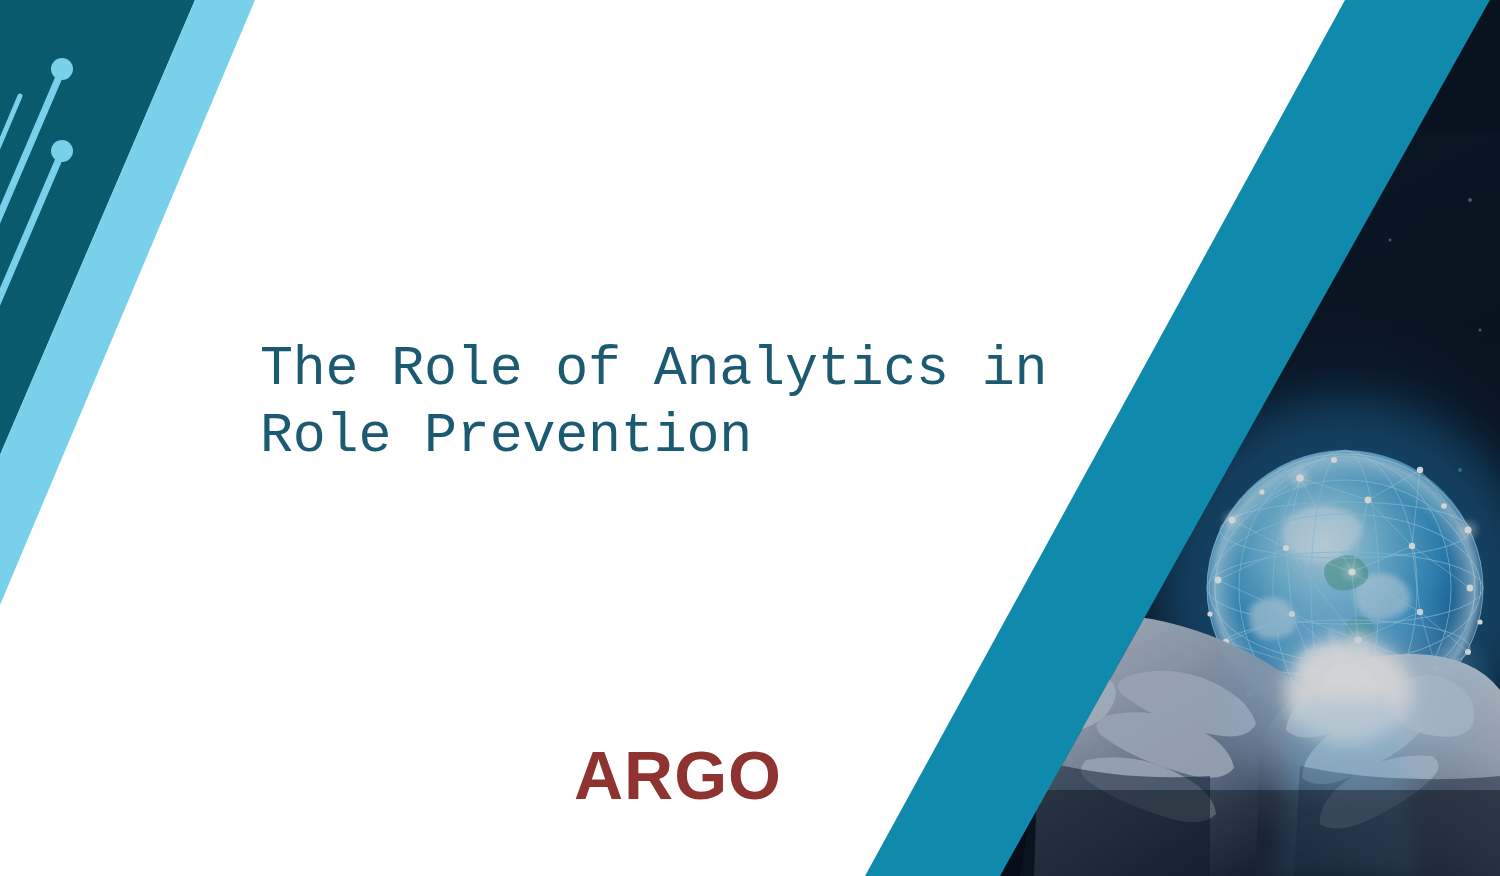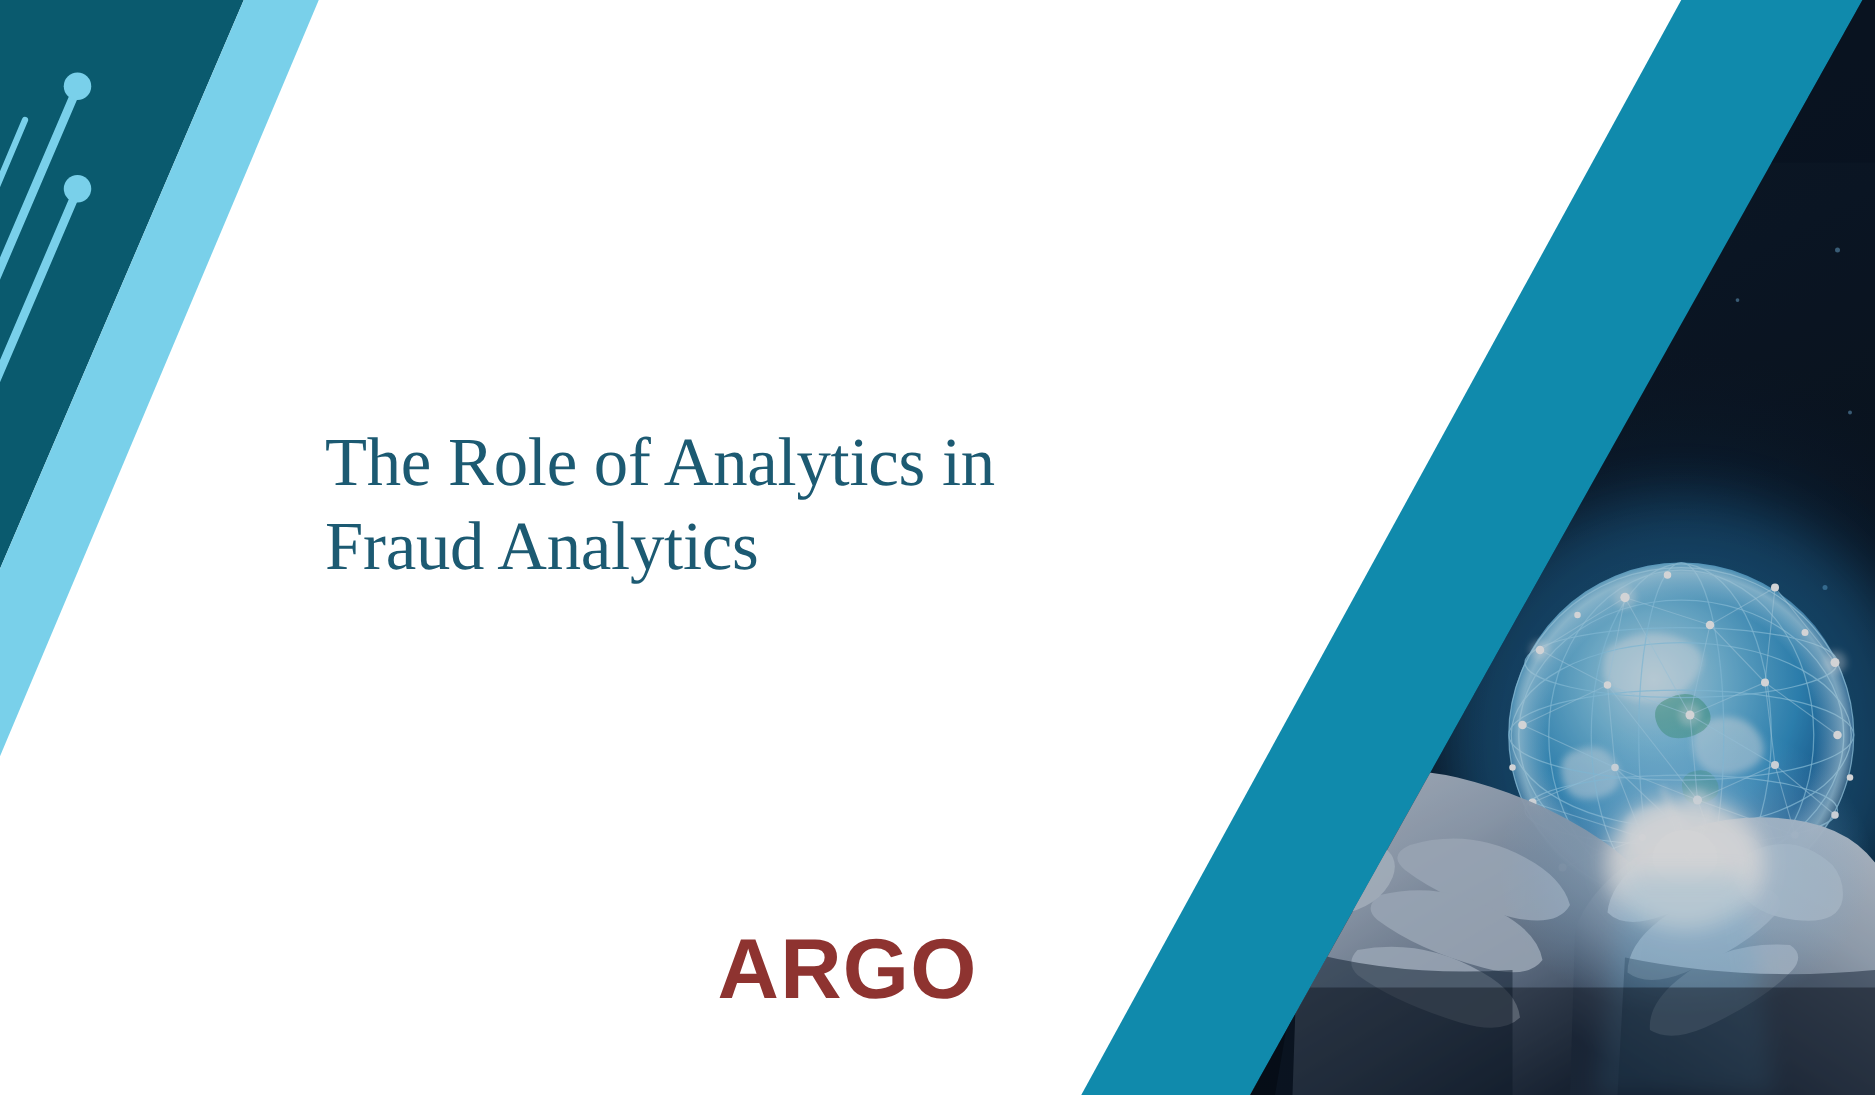--- a/index.html
+++ b/index.html
@@ -10,21 +10,21 @@
     overflow:hidden;
     background:#ffffff;
   }
   #slide > svg.layer{position:absolute;top:0;left:0;width:1500px;height:876px;}
   .title-block{
     position:absolute;
     left:260px;top:336px;
     width:700px;
   }
   .title-line{
-    font-family:Liberation Serif, serif;
+    font-family:Liberation Mono, monospace;
     font-size:55px;
     font-weight:400;
     line-height:67px;
     letter-spacing:-0.2px;
     color:#1c5a72;
     white-space:nowrap;
   }
   .logo-block{
     position:absolute;
     left:574px;top:738px;
@@ -283,20 +283,20 @@
       </g>
 
       <rect x="960" y="0" width="560" height="876" fill="#050c16" opacity="0.18"></rect>
       <rect x="960" y="0" width="560" height="130" fill="#06101c" opacity="0.45"></rect>
       <rect x="960" y="790" width="560" height="86" fill="#050b14" opacity="0.40"></rect>
     </g>
   </svg>
 
   <div class="title-block">
     <div class="title-line">The Role of Analytics in</div>
-    <div class="title-line">Fraud Analytics</div>
+    <div class="title-line">Role Prevention</div>
   </div>
 
   <div class="logo-block">
     <div class="logo-text">ARGO</div>
   </div>
 
 </div>
 
 </body></html>

